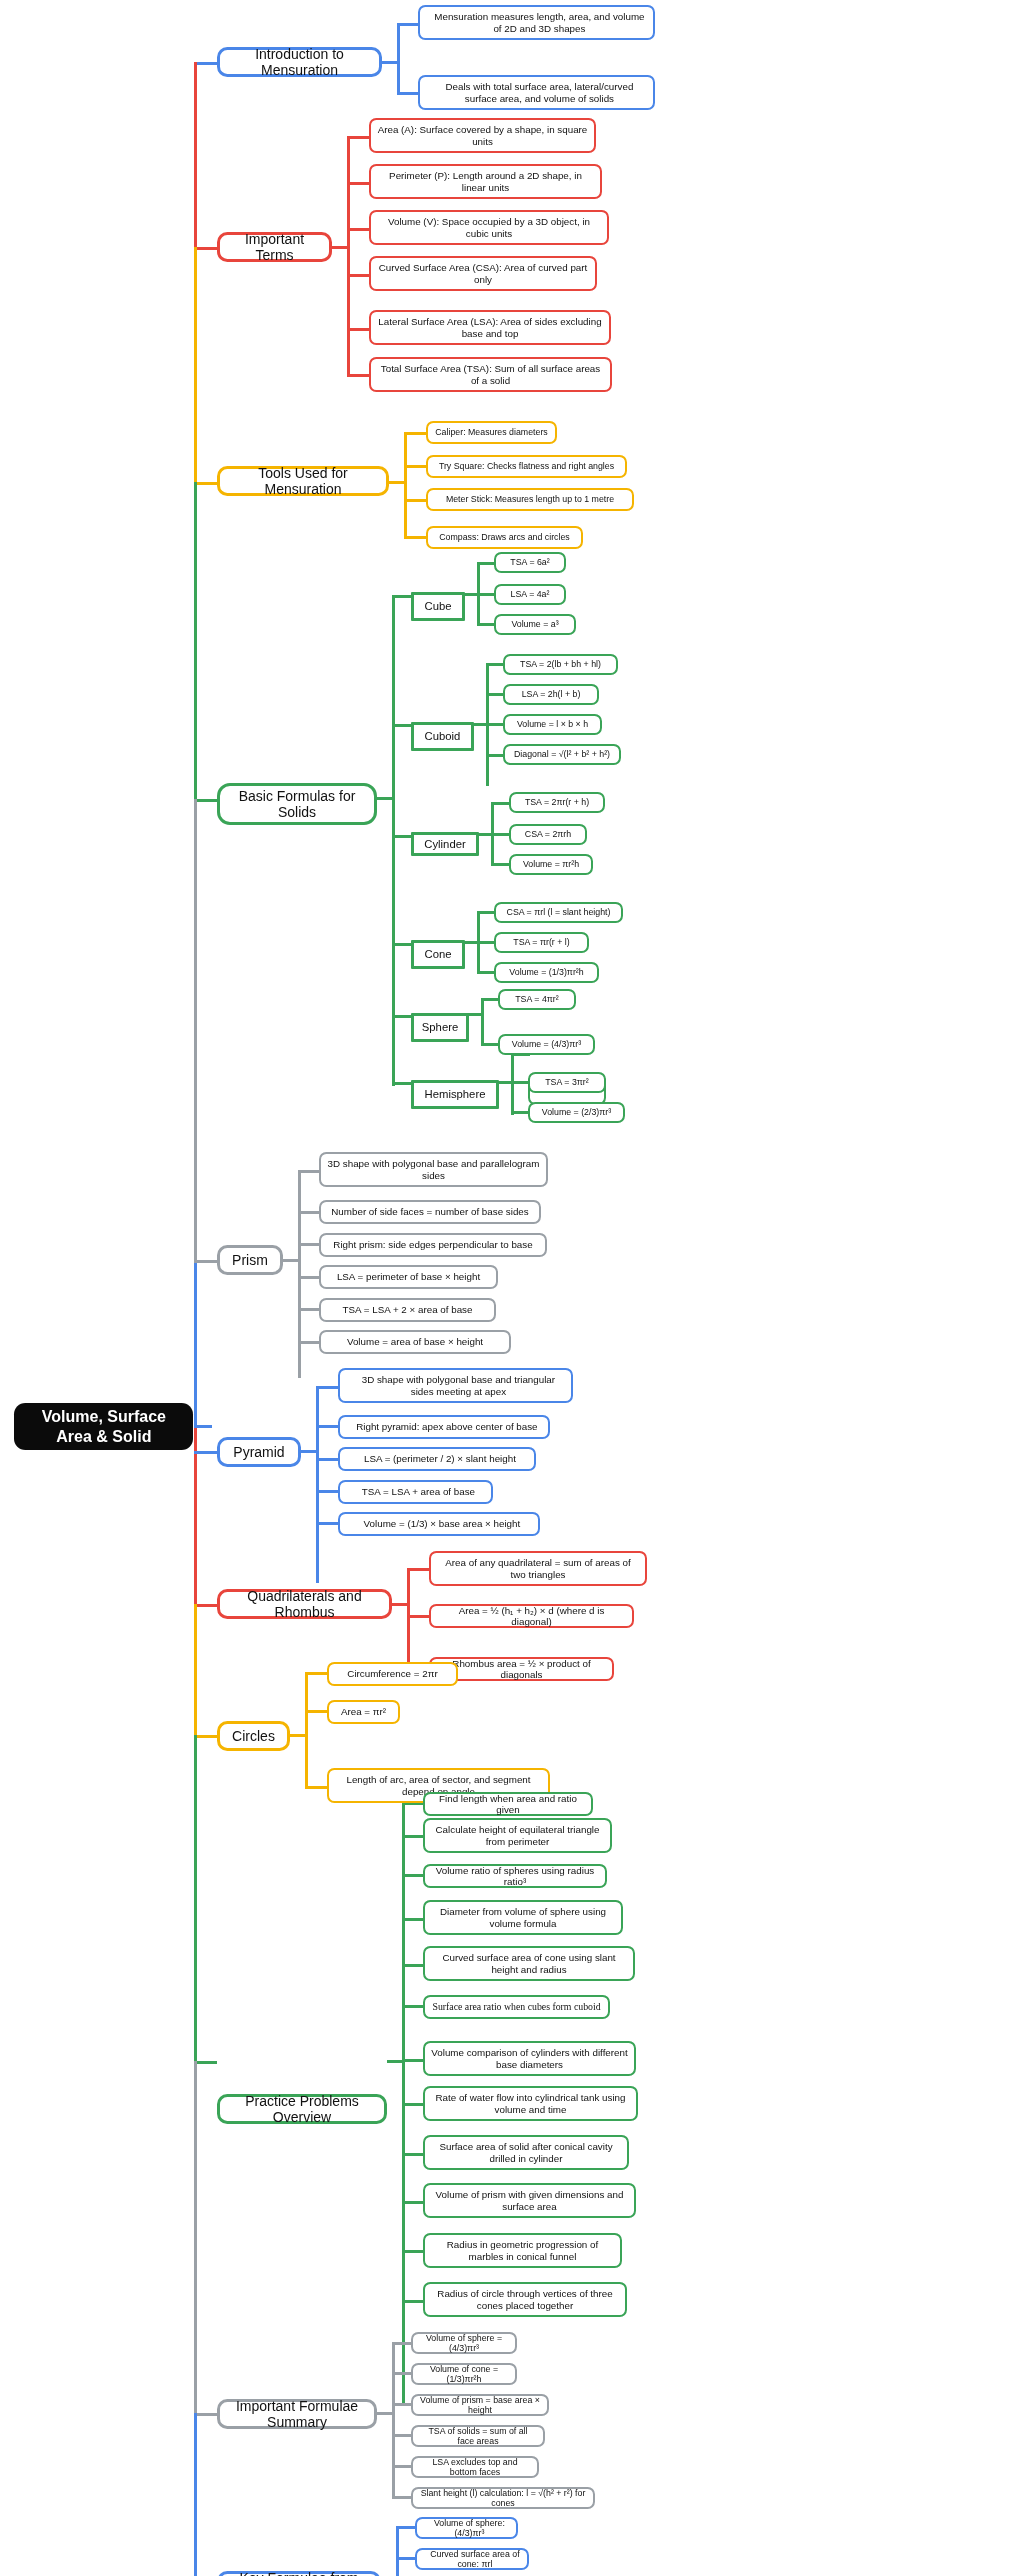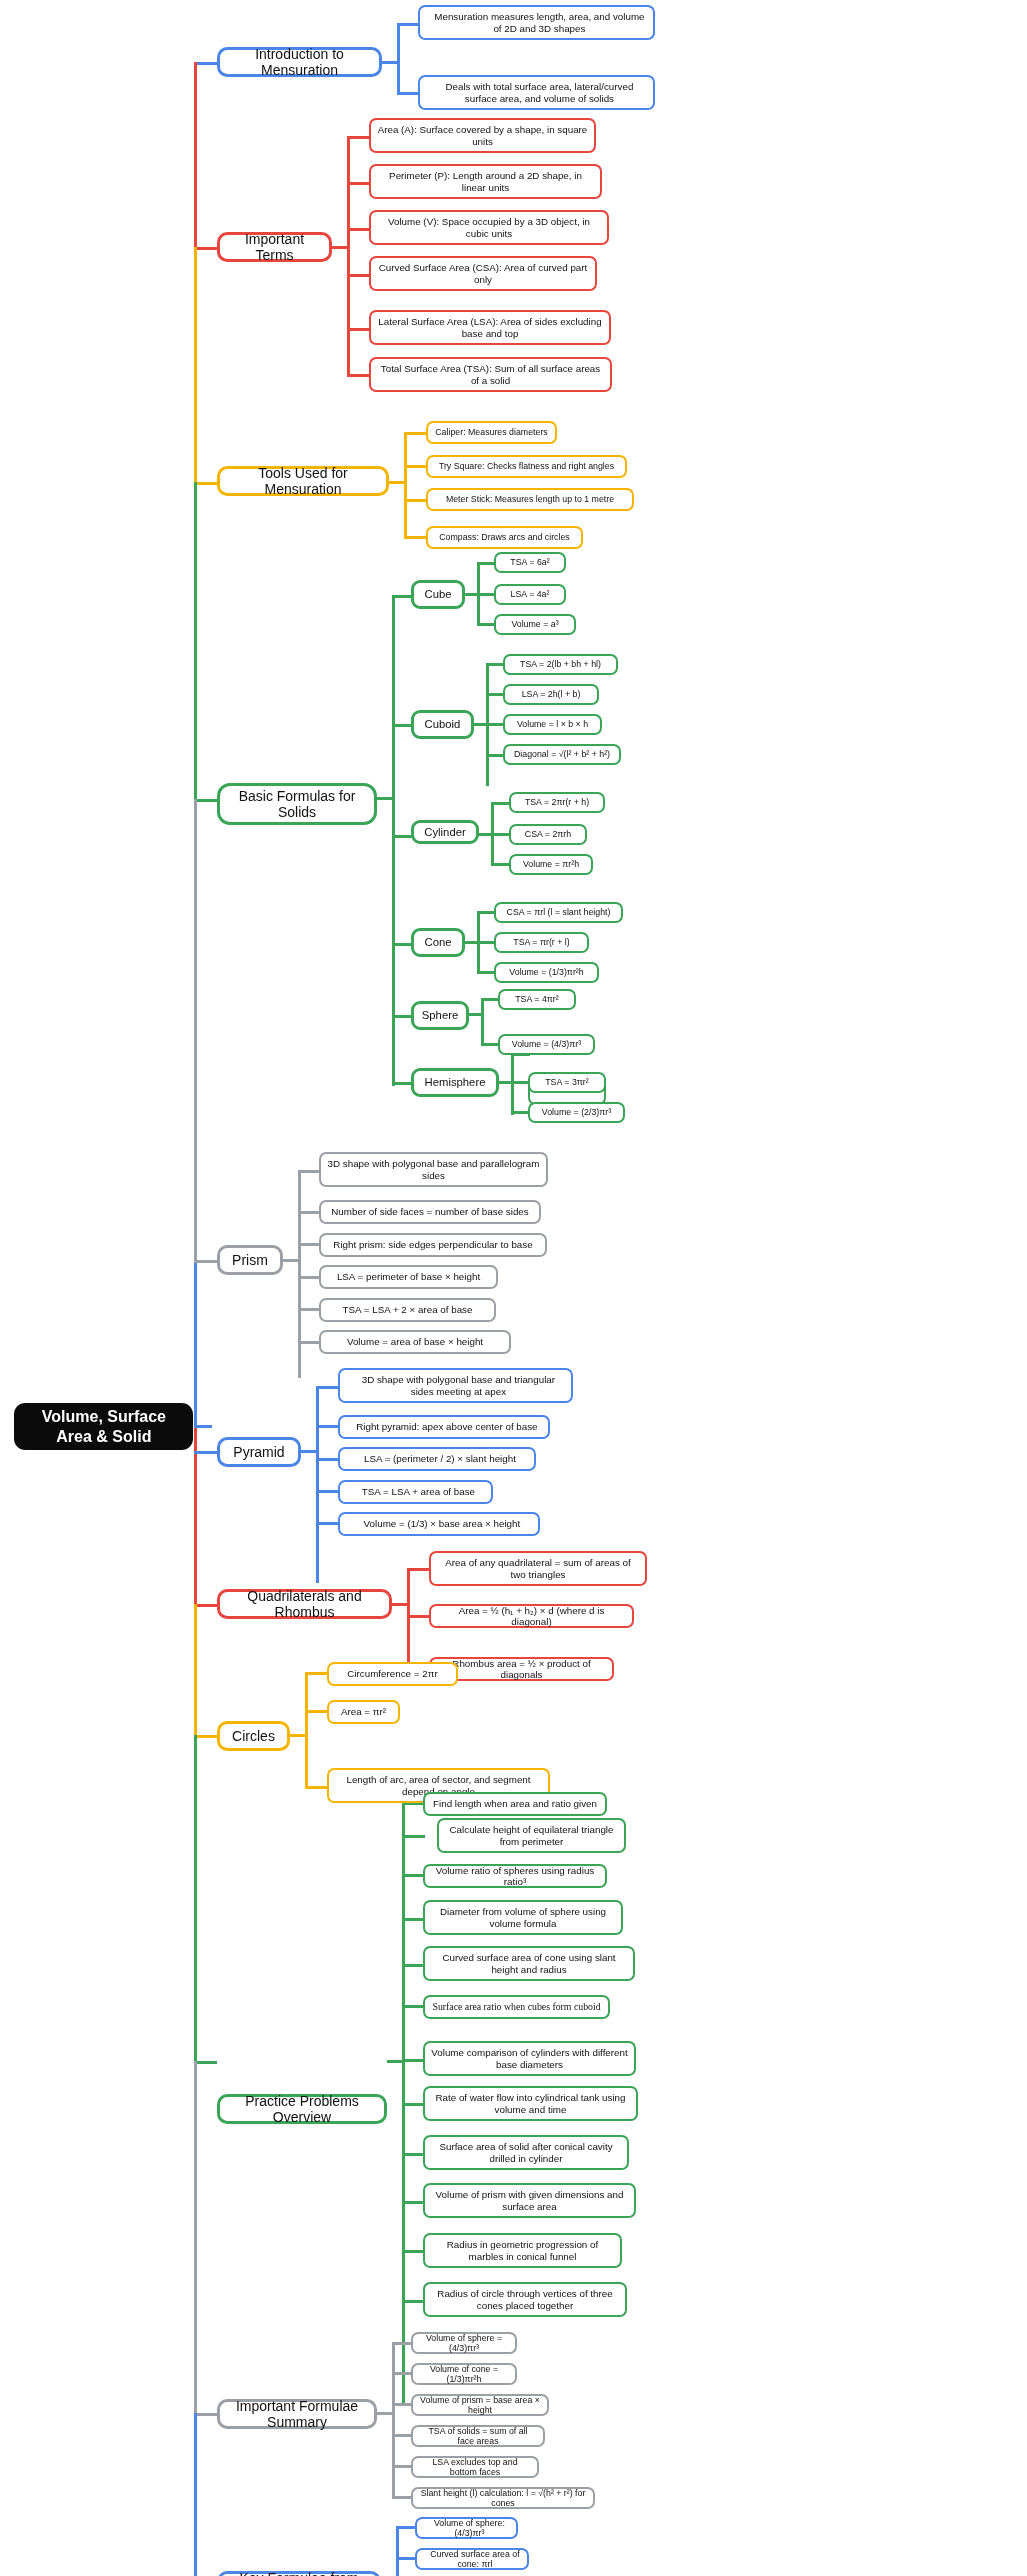--- a/index.html
+++ b/index.html
@@ -21,21 +21,21 @@
     border:2.6px solid #888;
     border-radius:7.2px;
     display:flex; align-items:center; justify-content:center;
     text-align:center;
     padding:3.1px 6.2px;
     line-height:1.15;
     font-size:9.8px;
     z-index:3;
   }
   .node.l1{ font-size:14px; border-width:3.1px; border-radius:10.3px; padding:4.1px 9.3px; }
-  .node.l2{ font-size:11.3px; border-width:3.1px; border-radius:9px; }
+  .node.l2{ font-size:11.3px; border-width:3.1px; border-radius:1px;margin-top:12px; }
   .node.small{ font-size:8.8px; }
 
   .root{
     position:absolute;
     background:#0b0b0b; color:#fff;
     border-radius:11.3px;
     display:flex; align-items:center; justify-content:center;
     text-align:center;
     font-weight:bold;
     font-size:16px;
@@ -373,25 +373,25 @@
 
   <div class="edge v e-green" style="left:194px; top:1735px; width:3.1px; height:535px;"></div>
   <div class="edge h e-green" style="left:194px; top:2061px; width:23px; height:3.1px;"></div>
   <div class="node l1 c-green" style="left:217px; top:2046px; width:170px; height:30px;margin-top:48px;">
     <span>Practice Problems Overview</span>
   </div>
   <div class="edge h e-green" style="left:387px; top:2060px; width:16.5px; height:3.1px;"></div>
   <div class="edge v e-green" style="left:402px; top:1802px; width:3.1px; height:604px;"></div>
 
   <div class="edge h e-green" style="left:402px; top:1802px; width:23px; height:3.1px;"></div>
-  <div class="node c-green" style="left:423px; top:1792px; width:184px; height:24px;">
+  <div class="node c-green" style="left:423px; top:1792px; width:170px; height:24px;">
     <span>Find length when area and ratio given</span>
   </div>
   <div class="edge h e-green" style="left:402px; top:1835px; width:23px; height:3.1px;"></div>
-  <div class="node c-green" style="left:437px; top:1818px; width:189px; height:35px;">
+  <div class="node c-green" style="left:423px; top:1818px; width:189px; height:35px;">
     <span>Calculate height of equilateral triangle from perimeter</span>
   </div>
   <div class="edge h e-green" style="left:402px; top:1874px; width:23px; height:3.1px;"></div>
   <div class="node c-green" style="left:423px; top:1864px; width:184px; height:24px;">
     <span>Volume ratio of spheres using radius ratio³</span>
   </div>
   <div class="edge h e-green" style="left:402px; top:1918px; width:23px; height:3.1px;"></div>
   <div class="node c-green" style="left:423px; top:1900px; width:200px; height:35px;">
     <span>Diameter from volume of sphere using volume formula</span>
   </div>

